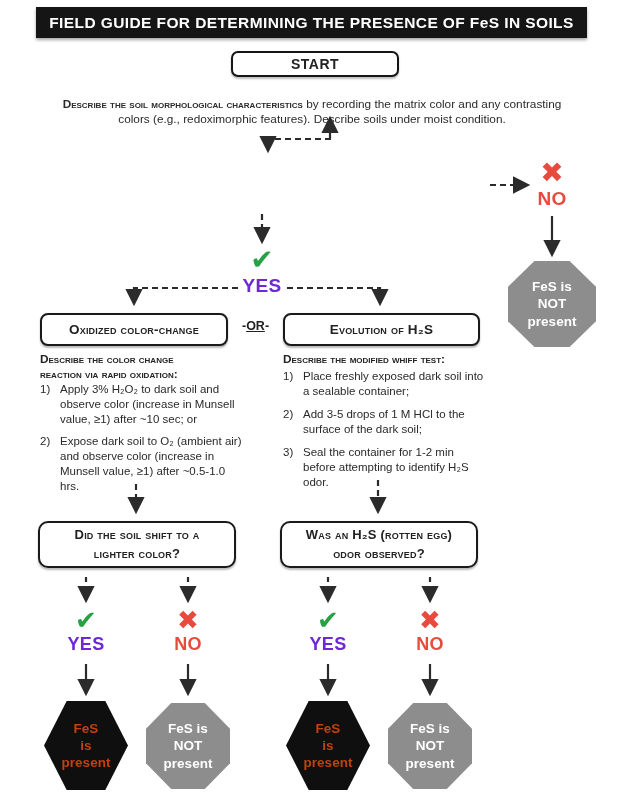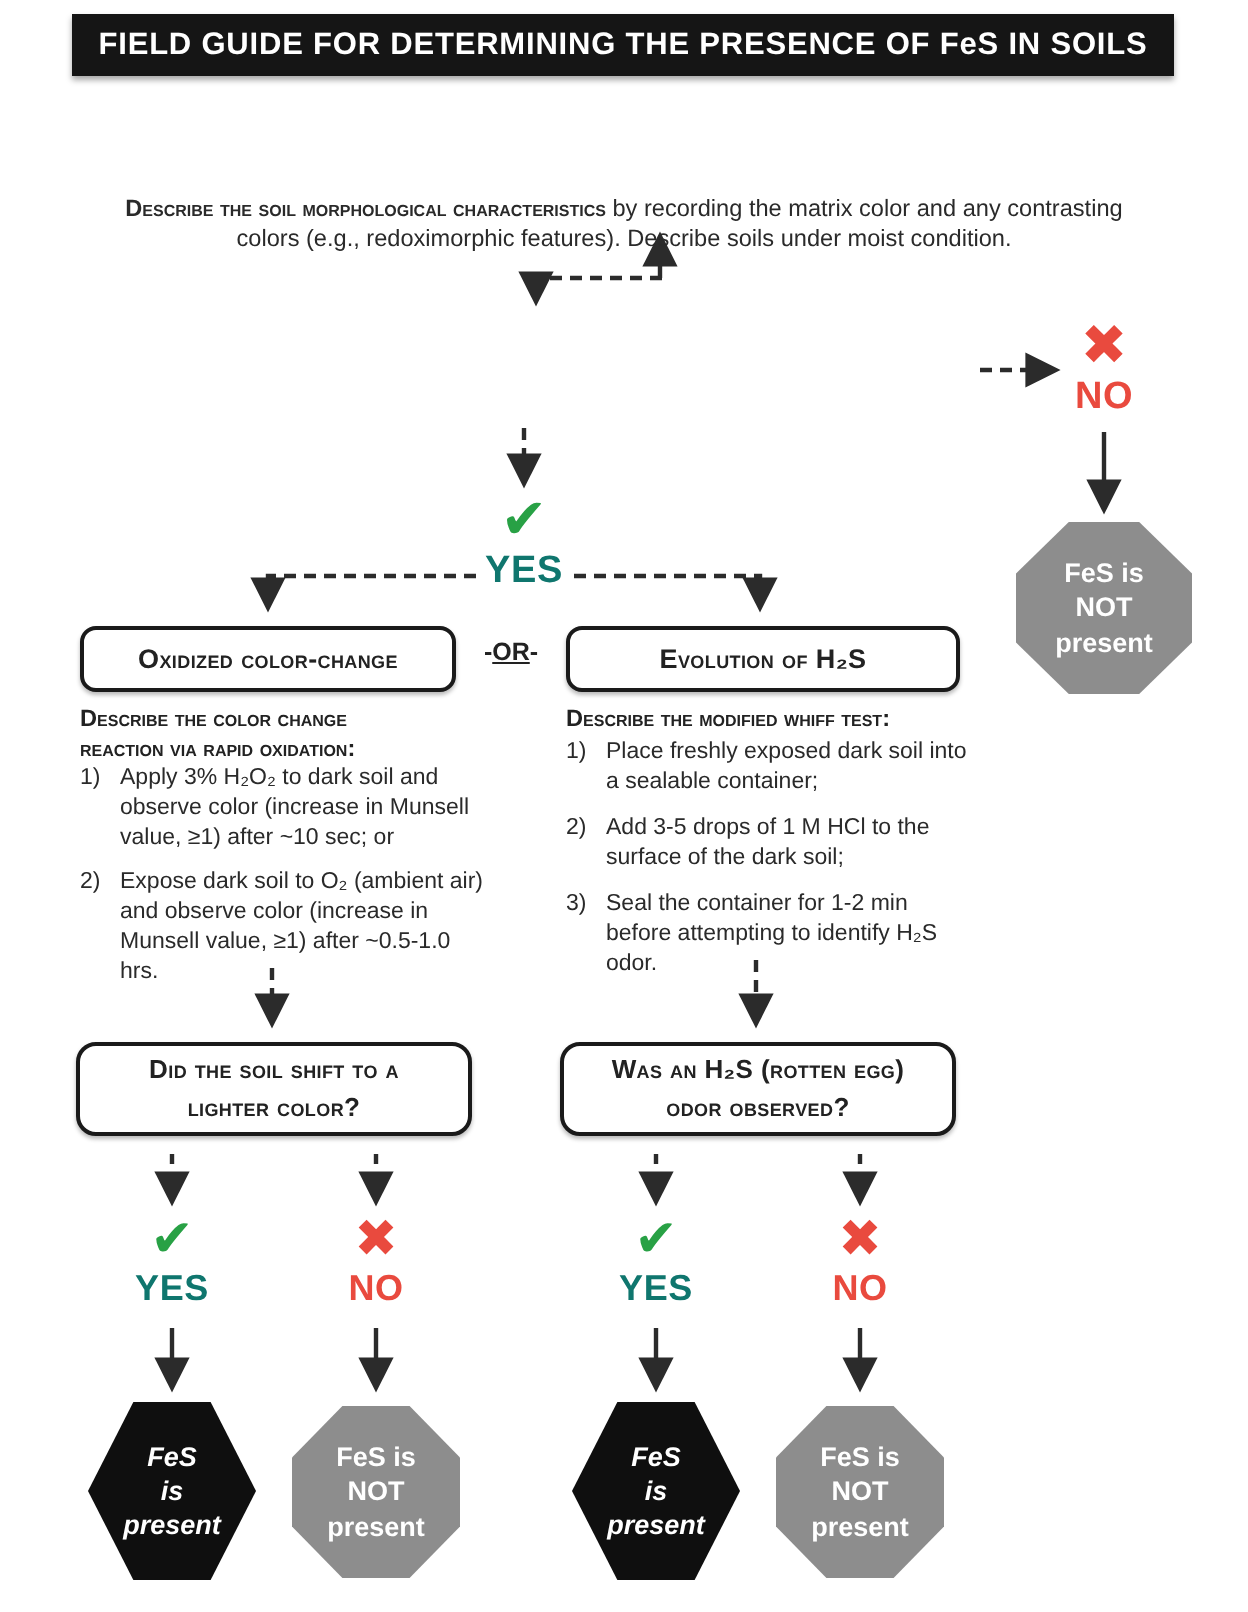--- a/index.html
+++ b/index.html
@@ -43,33 +43,33 @@
   .steps-l{left:40px;top:382px;width:245px;gap:7px;}
   .steps-r{left:283px;top:369px;width:232px;gap:8px;}
   .step{display:flex;font-size:11.5px;line-height:1.3;color:#2a2a2a;}
   .step .num{width:20px;flex:none;}
   .step .txt{flex:1;}
   
   .mark{font-family:"DejaVu Sans",sans-serif;font-weight:bold;text-align:center;}
   .check{color:#28a145;}
   .cross{color:#e94a3e;}
   .yn{font-weight:bold;text-align:center;letter-spacing:.3px;}
-  .yes{color:#0f766e;}
+  .yes{color:#6d28d9;}
   .no{color:#e94a3e;}
   .mark-lg{font-size:28px;line-height:30px;}
   .yn-lg{font-size:19px;}
   .mark-sm{font-size:26px;line-height:28px;}
   .yn-sm{font-size:18px;}
   
   .octagon{background:#8d8d8d;clip-path:polygon(30% 0,70% 0,100% 30%,100% 70%,70% 100%,30% 100%,0 70%,0 30%);
            color:#fff;font-weight:600;font-size:13.5px;line-height:1.27;
            filter:drop-shadow(1px 2px 2px rgba(0,0,0,.3));}
   .hexagon{background:#0f0f0f;clip-path:polygon(27% 0,73% 0,100% 50%,73% 100%,27% 100%,0 50%);
-           color:#ffffff;font-weight:600;font-size:13.5px;line-height:1.27;
-           filter:drop-shadow(1px 2px 2px rgba(0,0,0,.35));font-style:italic;}
+           color:#c2410c;font-weight:600;font-size:13.5px;line-height:1.27;
+           filter:drop-shadow(1px 2px 2px rgba(0,0,0,.35));}
 </style>
 </head>
 <body>
 
 <div id="page">
 
   <svg id="wires" viewBox="0 0 624 806">
     <defs>
       <marker id="ah" markerWidth="9" markerHeight="9" refX="6.5" refY="4" orient="auto">
         <path d="M0,0 L8,4 L0,8 Z" fill="#2b2b2b"></path>
@@ -102,20 +102,21 @@
 
       <line x1="86" y1="664" x2="86" y2="693" marker-end="url(#ah)"></line>
       <line x1="188" y1="664" x2="188" y2="693" marker-end="url(#ah)"></line>
       <line x1="328" y1="664" x2="328" y2="693" marker-end="url(#ah)"></line>
       <line x1="430" y1="664" x2="430" y2="693" marker-end="url(#ah)"></line>
     </g>
   </svg>
 
   <div class="abs center title-bar">FIELD GUIDE FOR DETERMINING THE PRESENCE OF FeS IN SOILS</div>
 
+  <div class="abs center start-box">START</div>
 
   <p class="abs intro pre"><span class="sc-lead">Describe the soil morphological characteristics</span><span> by recording the matrix color and any contrasting
 colors (e.g., redoximorphic features). Describe soils under moist condition.</span></p>
 
 
   <div class="abs mark cross mark-lg" style="left:530px;top:158px;width:44px;">✖</div>
   <div class="abs yn no yn-lg" style="left:530px;top:188px;width:44px;">NO</div>
   <div class="abs center octagon pre" style="left:508px;top:261px;width:88px;height:86px;">FeS is
 NOT
 present</div>

